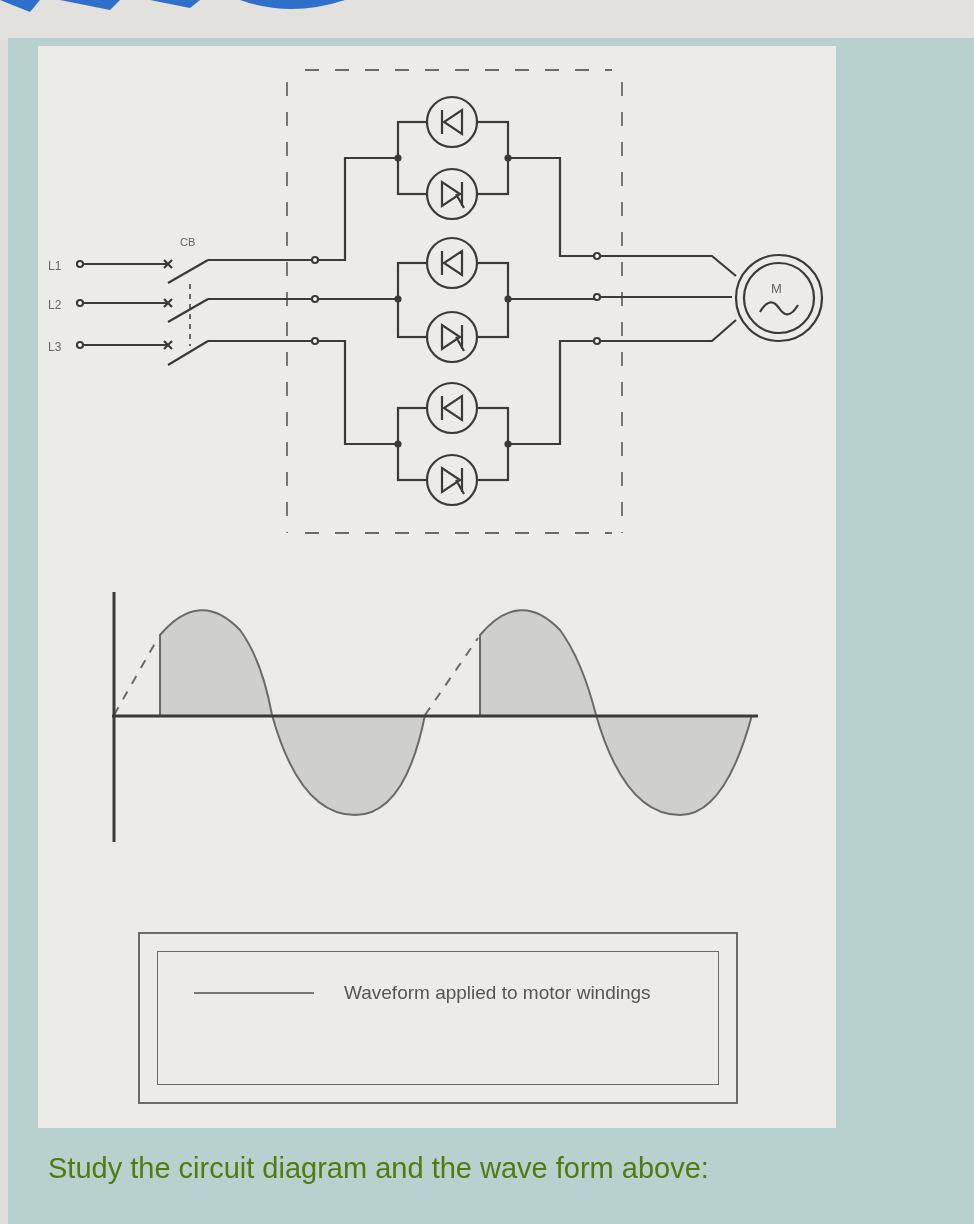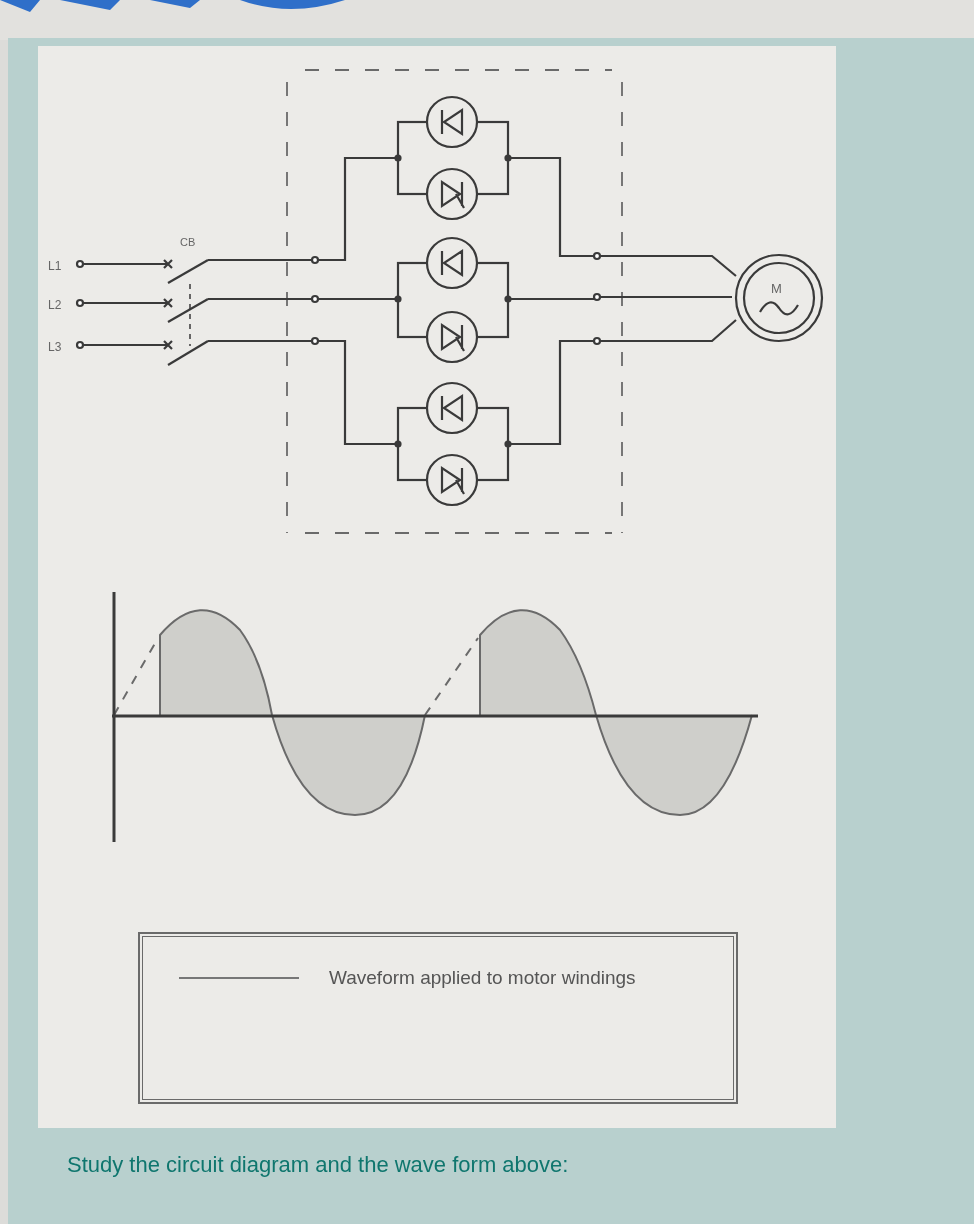--- a/index.html
+++ b/index.html
@@ -14,29 +14,29 @@
     position:absolute; left:8px; top:38px; width:966px; height:1186px;
     background:#b8d0ce;
   }
   .card {
     position:absolute; left:38px; top:46px; width:798px; height:1082px;
     background:#ecebe8;
   }
   svg.diagram { position:absolute; left:0; top:0; }
   .legend-box {
     position:absolute; left:138px; top:932px; width:600px; height:172px;
-    border:2px solid #6a6a6a; box-sizing:border-box; padding:2px;
+    border:2px solid #6a6a6a; box-sizing:border-box; padding:17px;
   }
   .legend-inner { width:100%; height:100%; border:1.5px solid #6a6a6a; box-sizing:border-box; position:relative; }
   .legend-row { position:absolute; left:0; display:flex; align-items:center; }
   .legend-swatch-solid { width:120px; border-top:2px solid #777; margin-left:36px; margin-right:30px; }
   .legend-swatch-dash { width:120px; border-top:2px dashed #888; margin-left:36px; margin-right:30px; }
   .legend-text { font-size:19px; color:#555; }
   .prompt {
-    position:absolute; left:48px; top:1152px; font-size:22px; color:#0f766e;margin-left:19px;
+    position:absolute; left:48px; top:1152px; font-size:29px; color:#4d7c0f;
   }
   .lbl { font-family:"Liberation Sans", sans-serif; fill:#666; }
 </style>
 </head>
 <body>
 
 <div class="topstrip">
   <svg class="logo-fragment" width="360" height="14">
     <path d="M0 0 L40 0 L30 12 Z M60 0 L120 0 L110 10 Z M150 0 L200 0 L190 8 Z" fill="#2f6fc9"></path>
     <path d="M240 0 Q290 18 345 0 Z" fill="#2f6fc9"></path>

